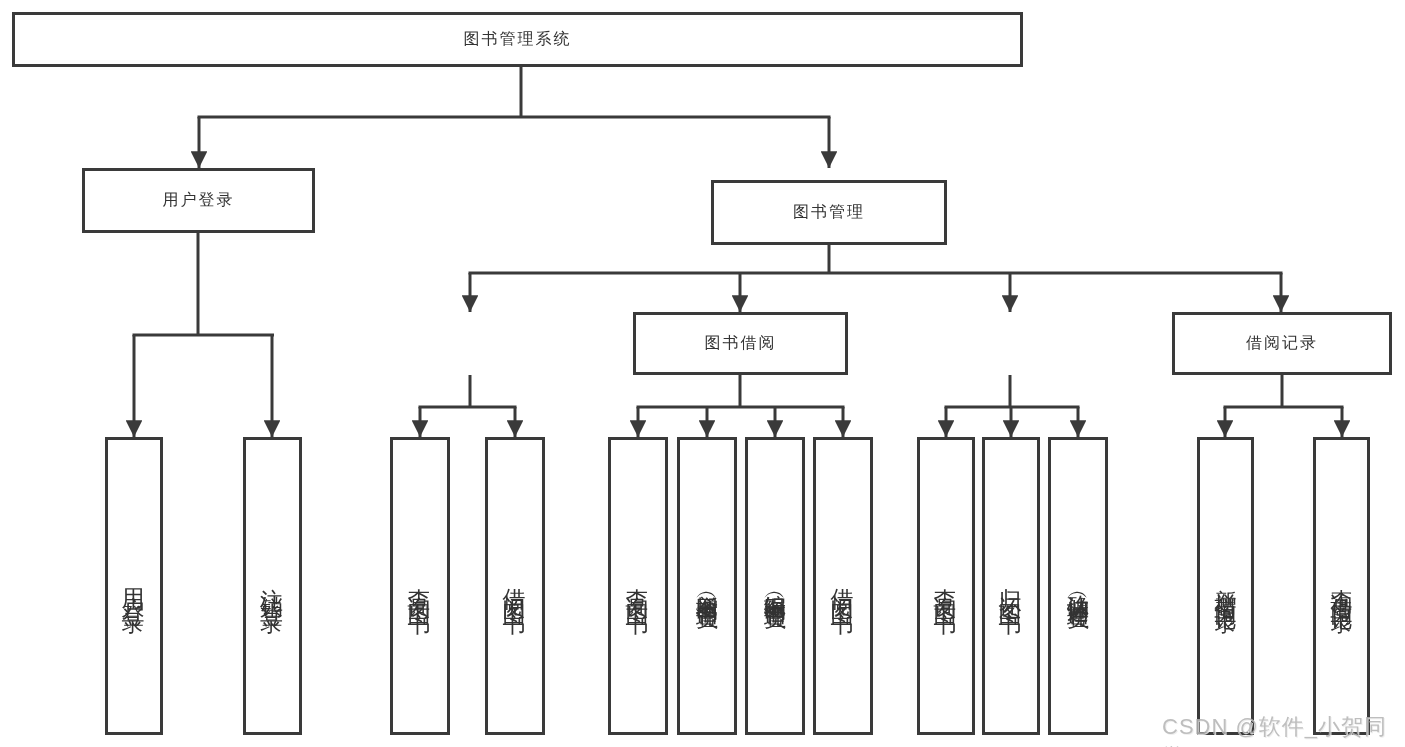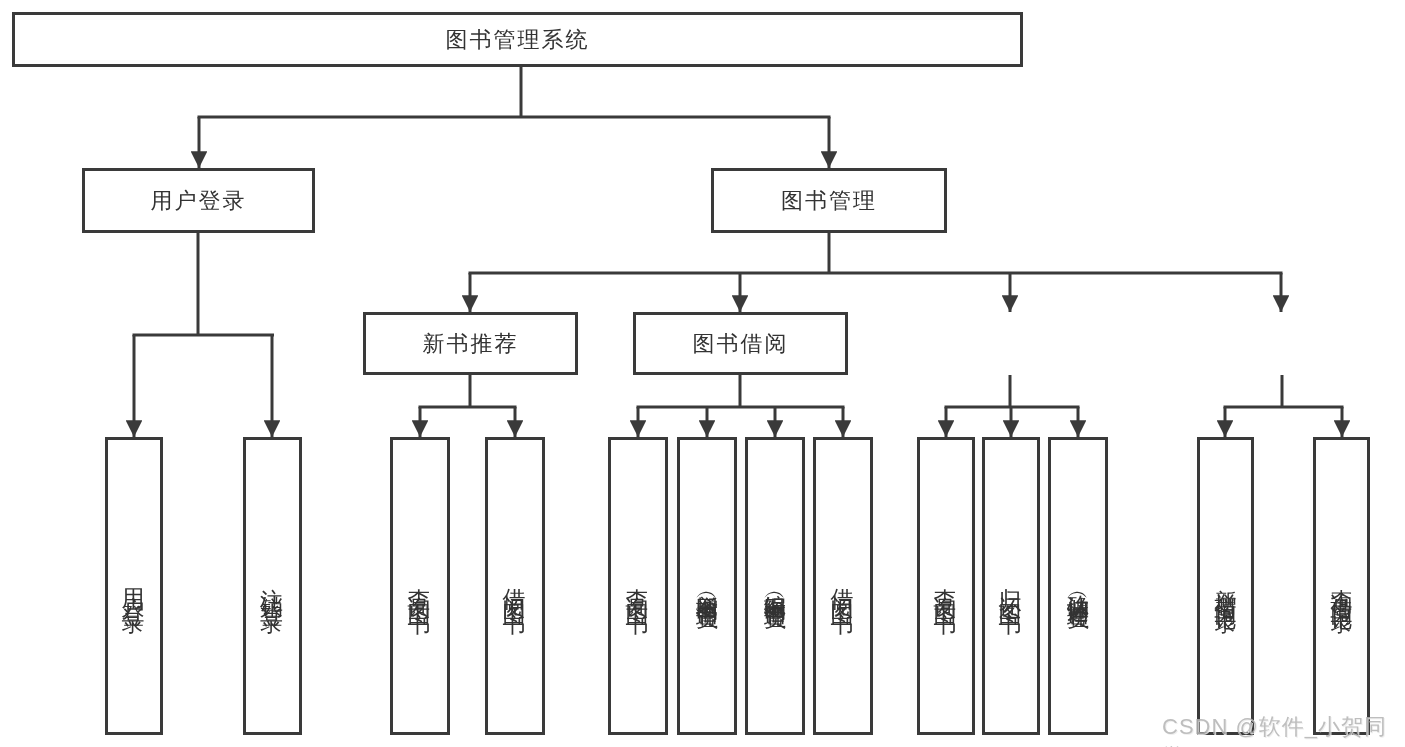--- a/index.html
+++ b/index.html
@@ -19,21 +19,21 @@
   .node {
     position:absolute; z-index:2;
     background:#ffffff;
     border:3px solid #3a3a3a;
     box-sizing:border-box;
     display:flex; align-items:center; justify-content:center;
     color:#333333;
     text-align:center;
     white-space:nowrap;
   }
-  .h { font-size:22px; letter-spacing:2px; }
+  .h { font-size:16px; letter-spacing:2px; }
   .v {
     writing-mode:vertical-rl;
     text-orientation:mixed;
     font-size:23px;
     letter-spacing:8px;
     white-space:normal;
   }
   .v.tight { letter-spacing:2px; font-size:22px; }
   .watermark {
     position:absolute; z-index:3;
@@ -94,24 +94,24 @@
 
     <line x1="1282" y1="375" x2="1282" y2="407"></line>
     <line x1="1223.5" y1="407" x2="1343.5" y2="407"></line>
     <line x1="1225" y1="407" x2="1225" y2="437" marker-end="url(#arrow)"></line>
     <line x1="1342" y1="407" x2="1342" y2="437" marker-end="url(#arrow)"></line>
   </svg>
 
   <div class="node h" style="left:12px; top:12px; width:1011px; height:55px;">图书管理系统</div>
 
   <div class="node h" style="left:82px; top:168px; width:233px; height:65px;">用户登录</div>
-  <div class="node h" style="left:711px; top:168px; width:236px; height:65px;">图书管理</div>
+  <div class="node h" style="left:711px; top:180px; width:236px; height:65px;">图书管理</div>
 
-  <div class="node h" style="left:363px; top:312px; width:215px; height:63px;">新书推荐</div>
   <div class="node h" style="left:633px; top:312px; width:215px; height:63px;text-align:right;">图书借阅</div>
+  <div class="node h" style="left:1172px; top:312px; width:220px; height:63px;">借阅记录</div>
 
   <div class="node v" style="left:105px; top:437px; width:58px; height:298px;">用户登录</div>
   <div class="node v" style="left:243px; top:437px; width:59px; height:298px;">注销登录</div>
 
   <div class="node v" style="left:390px; top:437px; width:60px; height:298px;">查询图书</div>
   <div class="node v" style="left:485px; top:437px; width:60px; height:298px;">借阅图书</div>
 
   <div class="node v" style="left:608px; top:437px; width:60px; height:298px;">查询图书</div>
   <div class="node v tight" style="left:677px; top:437px; width:60px; height:298px;">新增图书（管理员）</div>
   <div class="node v tight" style="left:745px; top:437px; width:60px; height:298px;">编辑图书（管理员）</div>

